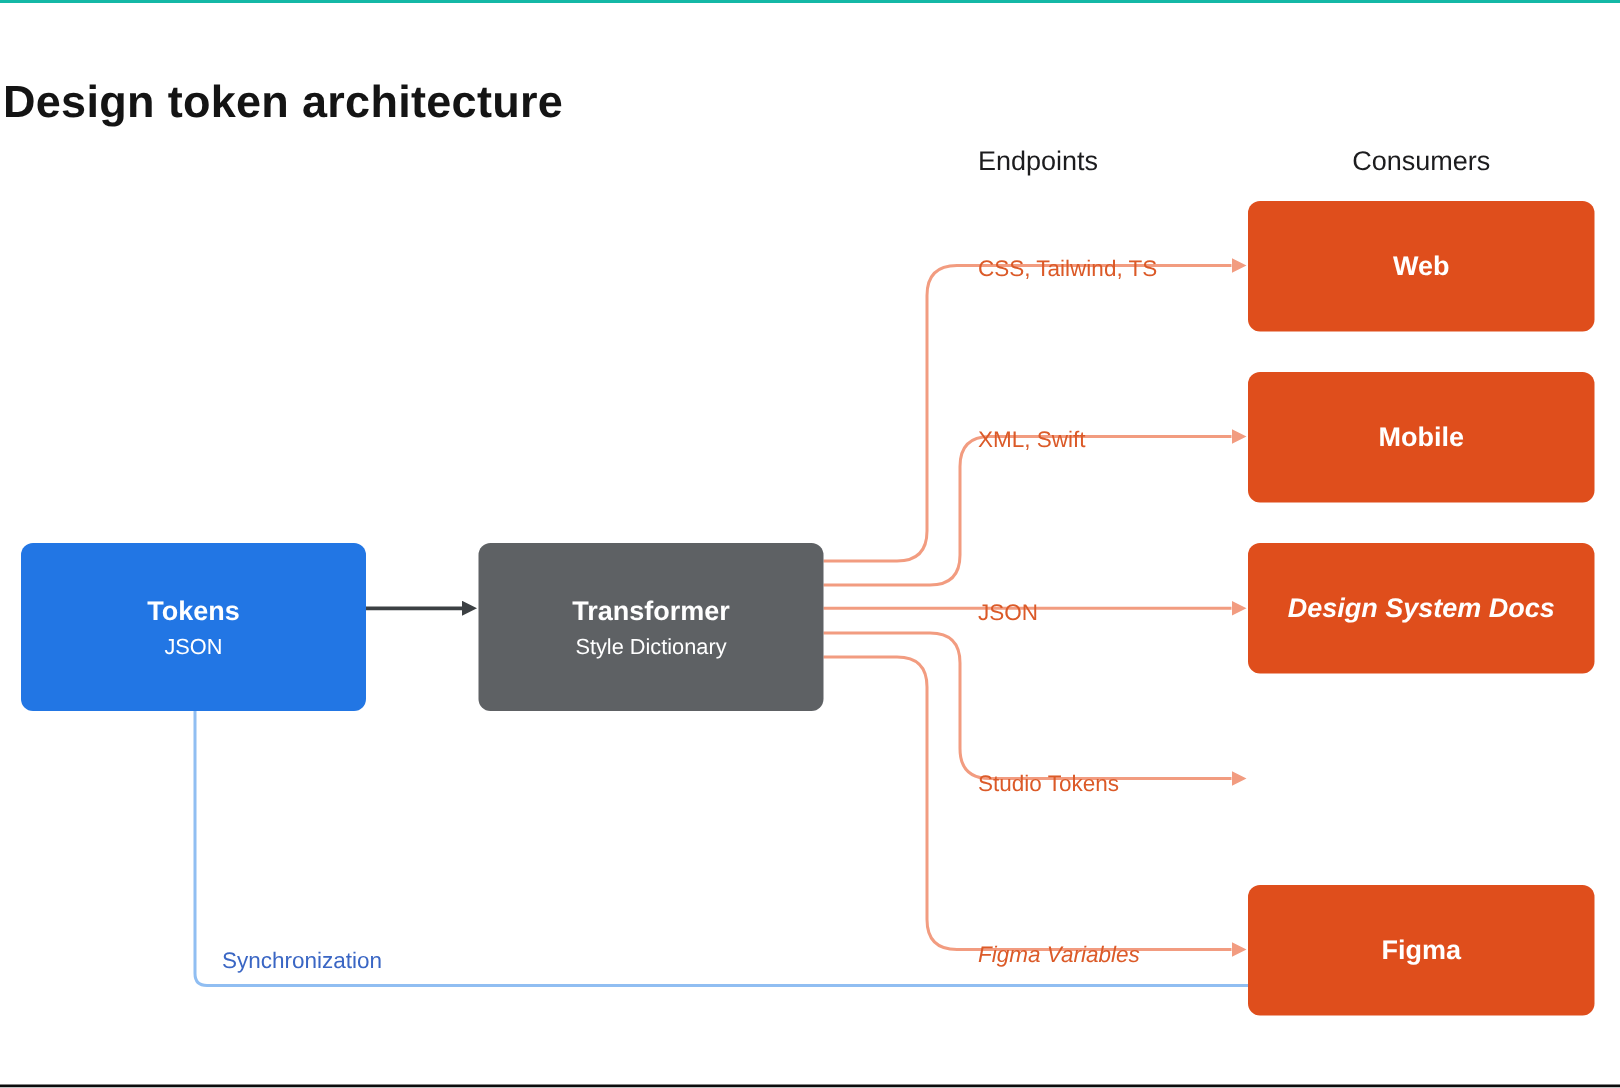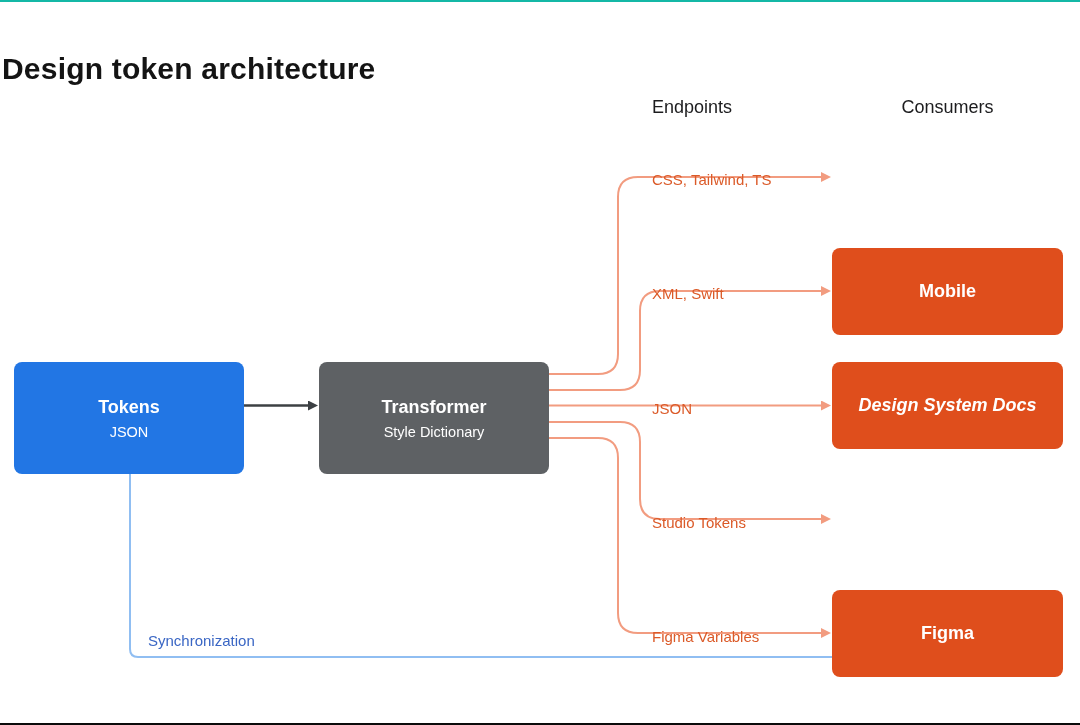--- a/index.html
+++ b/index.html
@@ -81,21 +81,21 @@
     left: 652px;
     font-size: 15px;
     font-weight: 400;
     color: #DB5A28;
     margin-top: 20px;
   }
   .edge-label.e0 { top: 149px; }
   .edge-label.e1 { top: 263px; }
   .edge-label.e2 { top: 378px; }
   .edge-label.e3 { top: 492px; }
-  .edge-label.e4 { top: 606px; }
+  .edge-label.e4 { top: 606px; font-style: italic; }
 
   .sync-label {
     position: absolute;
     left: 148px;
     top: 630px;
     font-size: 15px;
     color: #3A66C4;
   }
 </style>
 </head>
@@ -139,20 +139,21 @@
   <div class="node tokens">
     <div class="node-title">Tokens</div>
     <div class="node-sub">JSON</div>
   </div>
 
   <div class="node transformer">
     <div class="node-title">Transformer</div>
     <div class="node-sub">Style Dictionary</div>
   </div>
 
+  <div class="consumer c0">Web</div>
   <div class="consumer c1">Mobile</div>
   <div class="consumer c2">Design System Docs</div>
   <div class="consumer c4">Figma</div>
 
   <div class="edge-label e0">CSS, Tailwind, TS</div>
   <div class="edge-label e1">XML, Swift</div>
   <div class="edge-label e2">JSON</div>
   <div class="edge-label e3">Studio Tokens</div>
   <div class="edge-label e4">Figma Variables</div>
 

